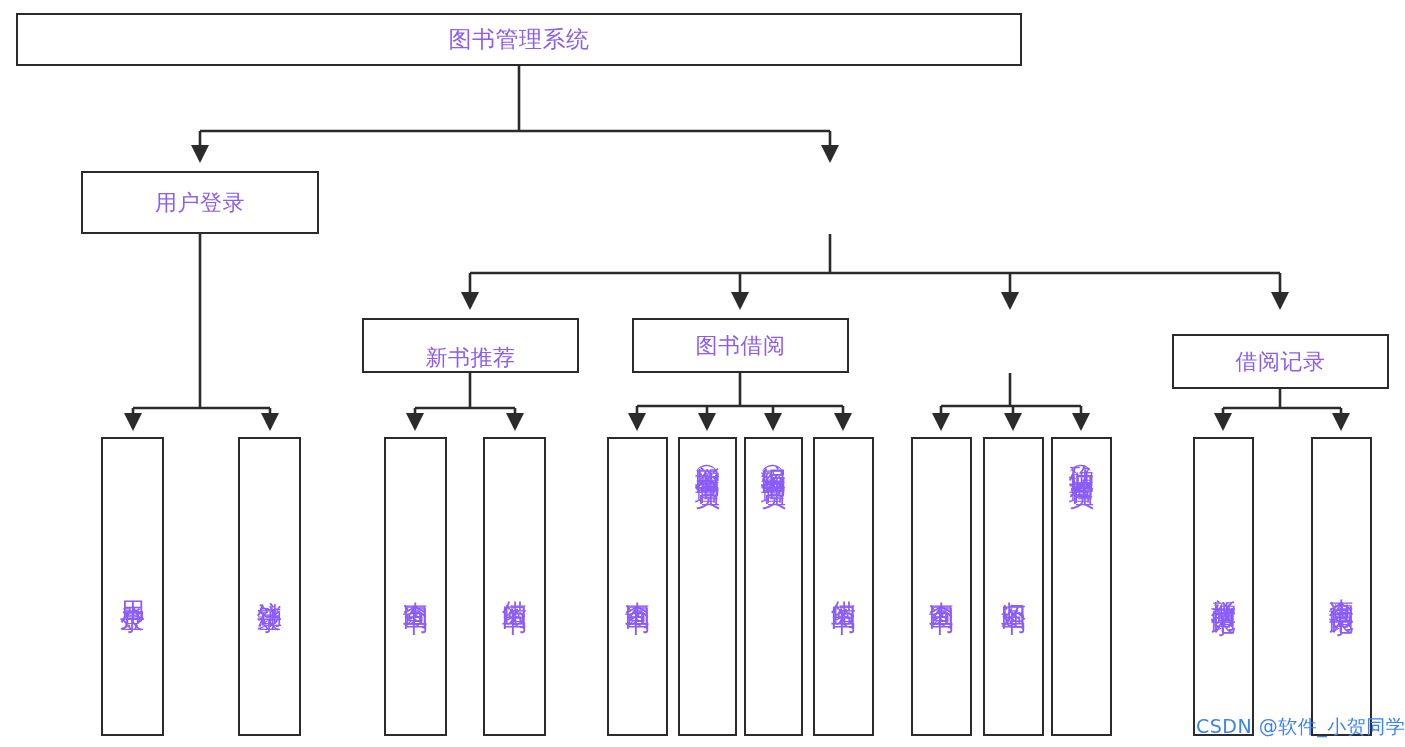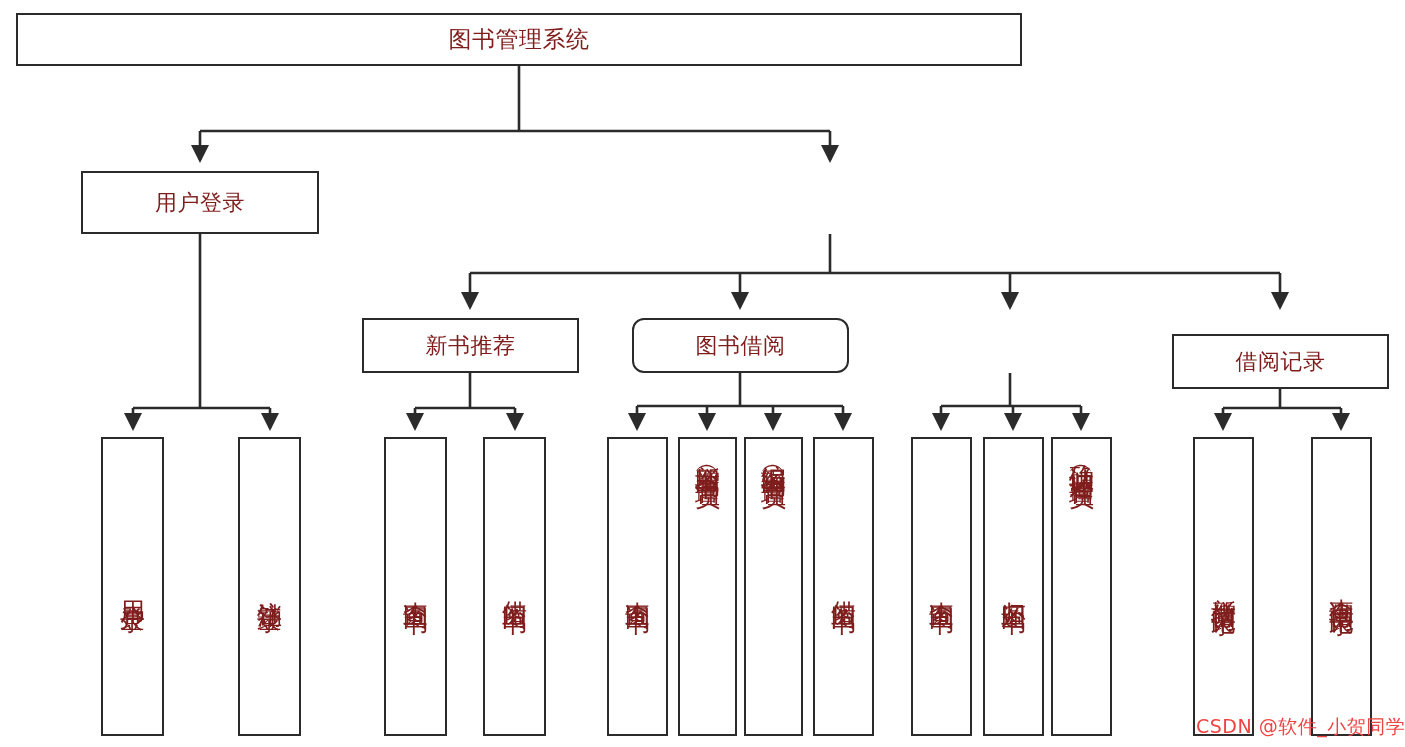--- a/index.html
+++ b/index.html
@@ -27,21 +27,21 @@
     pointer-events: none;
   }
   .node {
     position: absolute;
     box-sizing: border-box;
     border: 2px solid #2b2b2b;
     background: #ffffff;
     display: flex;
     align-items: center;
     justify-content: center;
-    color: #7f1d1d;
+    color: #8b5cf6;
   }
   .node .label {
     display: block;
     text-align: center;
     line-height: 1.18;
     letter-spacing: 0.5px;
   }
   
   .node.horizontal .label {
     font-size: 22px;
@@ -67,21 +67,21 @@
     transform: translateY(0);
   }
   
   .node.vertical.center {
     align-items: center;
     padding-top: 0;
   }
   .watermark {
     position: absolute;
     font-size: 19px;
-    color: #ef4444;
+    color: #3b82f6;
     white-space: nowrap;
     letter-spacing: 0.5px;
     font-family: "DejaVu Sans", "Liberation Sans", sans-serif;
   }
 </style>
 </head>
 <body>
 
 <div id="diagram-root">
 
@@ -136,24 +136,24 @@
   </svg>
 
   <div class="node horizontal root" id="node-root" style="left: 16px; top: 13px; width: 1006px; height: 53px;">
     <span class="label">图书管理系统</span>
   </div>
 
   <div class="node horizontal" id="node-l2-0" style="left: 81px; top: 171px; width: 238px; height: 63px;">
     <span class="label">用户登录</span>
   </div>
 
-  <div class="node horizontal" id="node-l3-0" style="left: 362px; top: 318px; width: 217px; height: 55px;">
+  <div class="node horizontal" id="node-l3-0" style="left: 362px; top: 318px; width: 217px; height: 55px; align-items: flex-end;">
     <span class="label">新书推荐</span>
   </div>
-  <div class="node horizontal" id="node-l3-1" style="left: 632px; top: 318px; width: 217px; height: 55px; border-radius: 12px;">
+  <div class="node horizontal" id="node-l3-1" style="left: 632px; top: 318px; width: 217px; height: 55px;">
     <span class="label">图书借阅</span>
   </div>
   <div class="node horizontal" id="node-l3-3" style="left: 1172px; top: 318px; width: 217px; height: 55px; margin-top: 16px;">
     <span class="label">借阅记录</span>
   </div>
 
   <div class="node vertical center" id="node-leaf-0" style="left: 101px; top: 437px; width: 63px; height: 299px;">
     <span class="label">用户登录</span>
   </div>
   <div class="node vertical center" id="node-leaf-1" style="left: 238px; top: 437px; width: 63px; height: 299px;">

